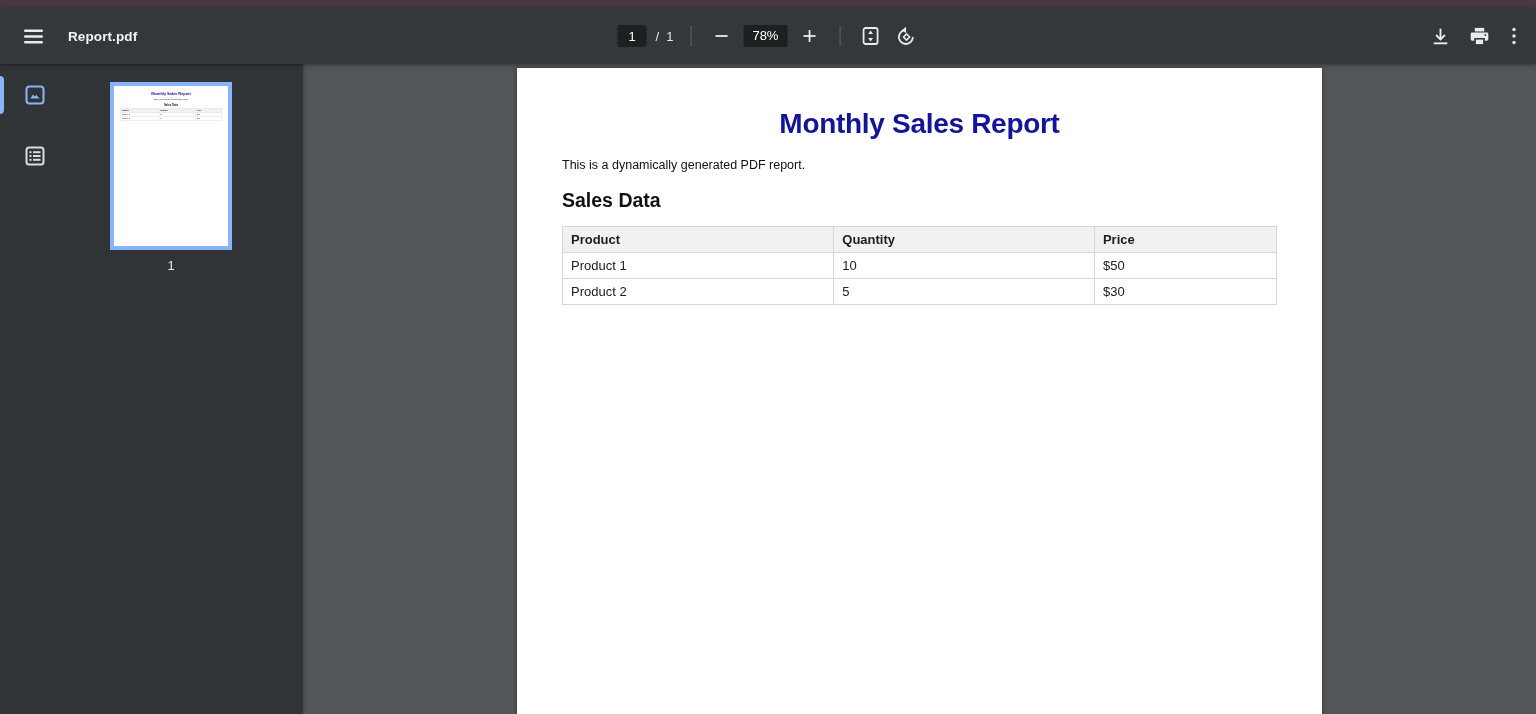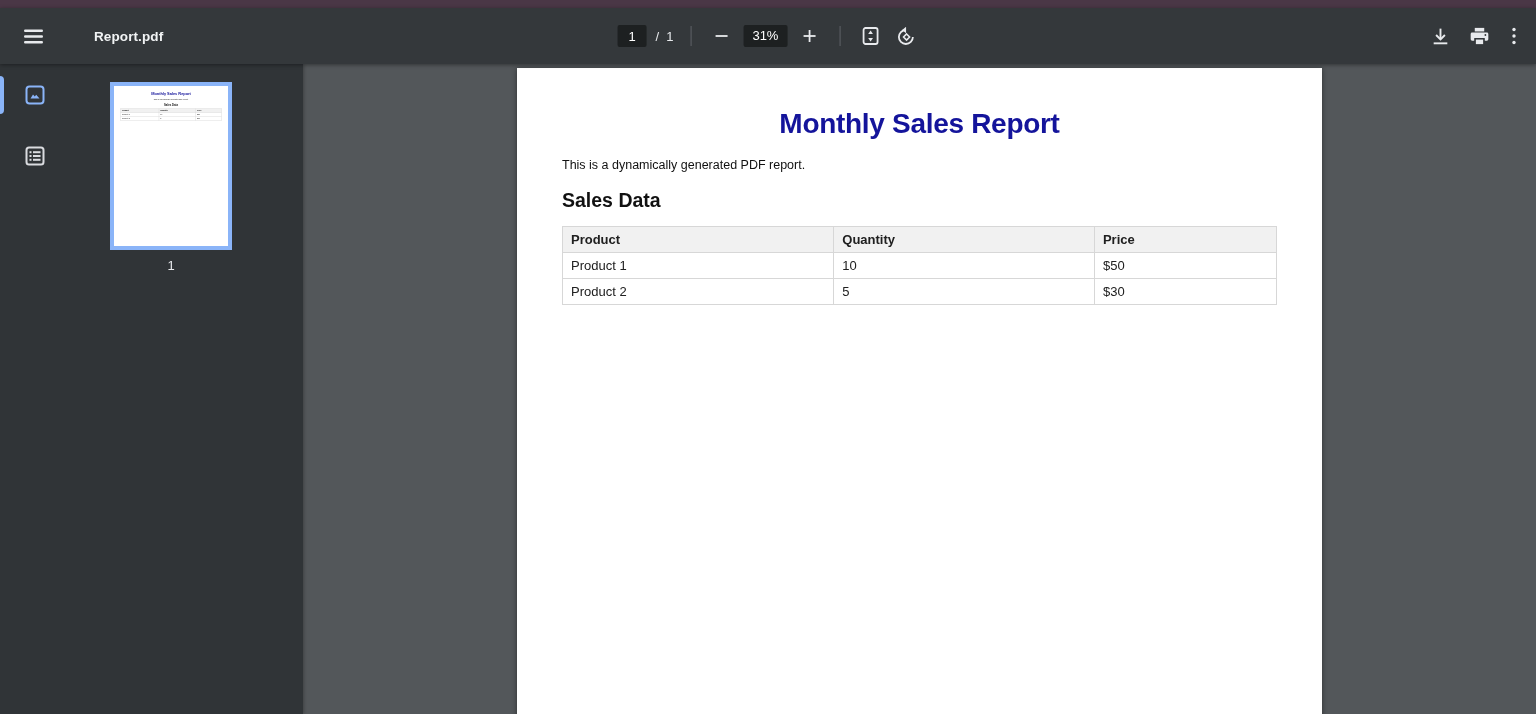--- a/index.html
+++ b/index.html
@@ -23,21 +23,21 @@
   .top-strip{height:8px;background:var(--theme-strip);flex:0 0 auto;}
 
   
   .toolbar{height:56px;flex:0 0 auto;background:var(--toolbar-bg);
     display:flex;align-items:center;position:relative;z-index:5;
     box-shadow:0 1px 4px rgba(0,0,0,.4);color:var(--toolbar-ink);}
   .tb-left{display:flex;align-items:center;gap:22px;padding-left:20px;}
   .icon-btn{background:none;border:none;cursor:pointer;color:var(--toolbar-ink);
     display:flex;align-items:center;justify-content:center;width:26px;height:26px;padding:0;}
   .icon-btn svg{display:block;}
-  .doc-title{font-size:13.5px;font-weight:bold;color:#f1f3f4;letter-spacing:.1px;margin-left:26px;}
+  .doc-title{font-size:13.5px;font-weight:bold;color:#f1f3f4;letter-spacing:.1px;}
 
   .tb-center{position:absolute;left:50%;top:0;height:100%;transform:translateX(-50%);
     display:flex;align-items:center;gap:9px;font-size:13px;}
   .dark-box{background:var(--dark-box);color:#fff;border:none;border-radius:2px;
     height:22px;text-align:center;font-size:13px;font-family:inherit;}
   .page-input{width:29px;}
   .zoom-box{width:44px;line-height:22px;display:inline-block;cursor:default;}
   .page-frac{display:flex;align-items:center;gap:7px;color:var(--toolbar-ink);}
   .vsep{width:1px;height:20px;background:#5f6368;margin:0 8px;}
 
@@ -112,21 +112,21 @@
       <span class="page-frac">
         <span>/</span>
         <span>1</span>
       </span>
       <span class="vsep"></span>
       <button class="icon-btn" title="Zoom out">
         <svg width="18" height="18" viewBox="0 0 18 18">
           <rect x="3" y="8.1" width="12" height="1.8" fill="currentColor"></rect>
         </svg>
       </button>
-      <span class="dark-box zoom-box">31%</span>
+      <span class="dark-box zoom-box">78%</span>
       <button class="icon-btn" title="Zoom in">
         <svg width="18" height="18" viewBox="0 0 18 18">
           <g fill="currentColor">
               <rect x="3" y="8.1" width="12" height="1.8"></rect>
               <rect x="8.1" y="3" width="1.8" height="12"></rect>
             </g>
         </svg>
       </button>
       <span class="vsep"></span>
       <button class="icon-btn" title="Fit to page">

